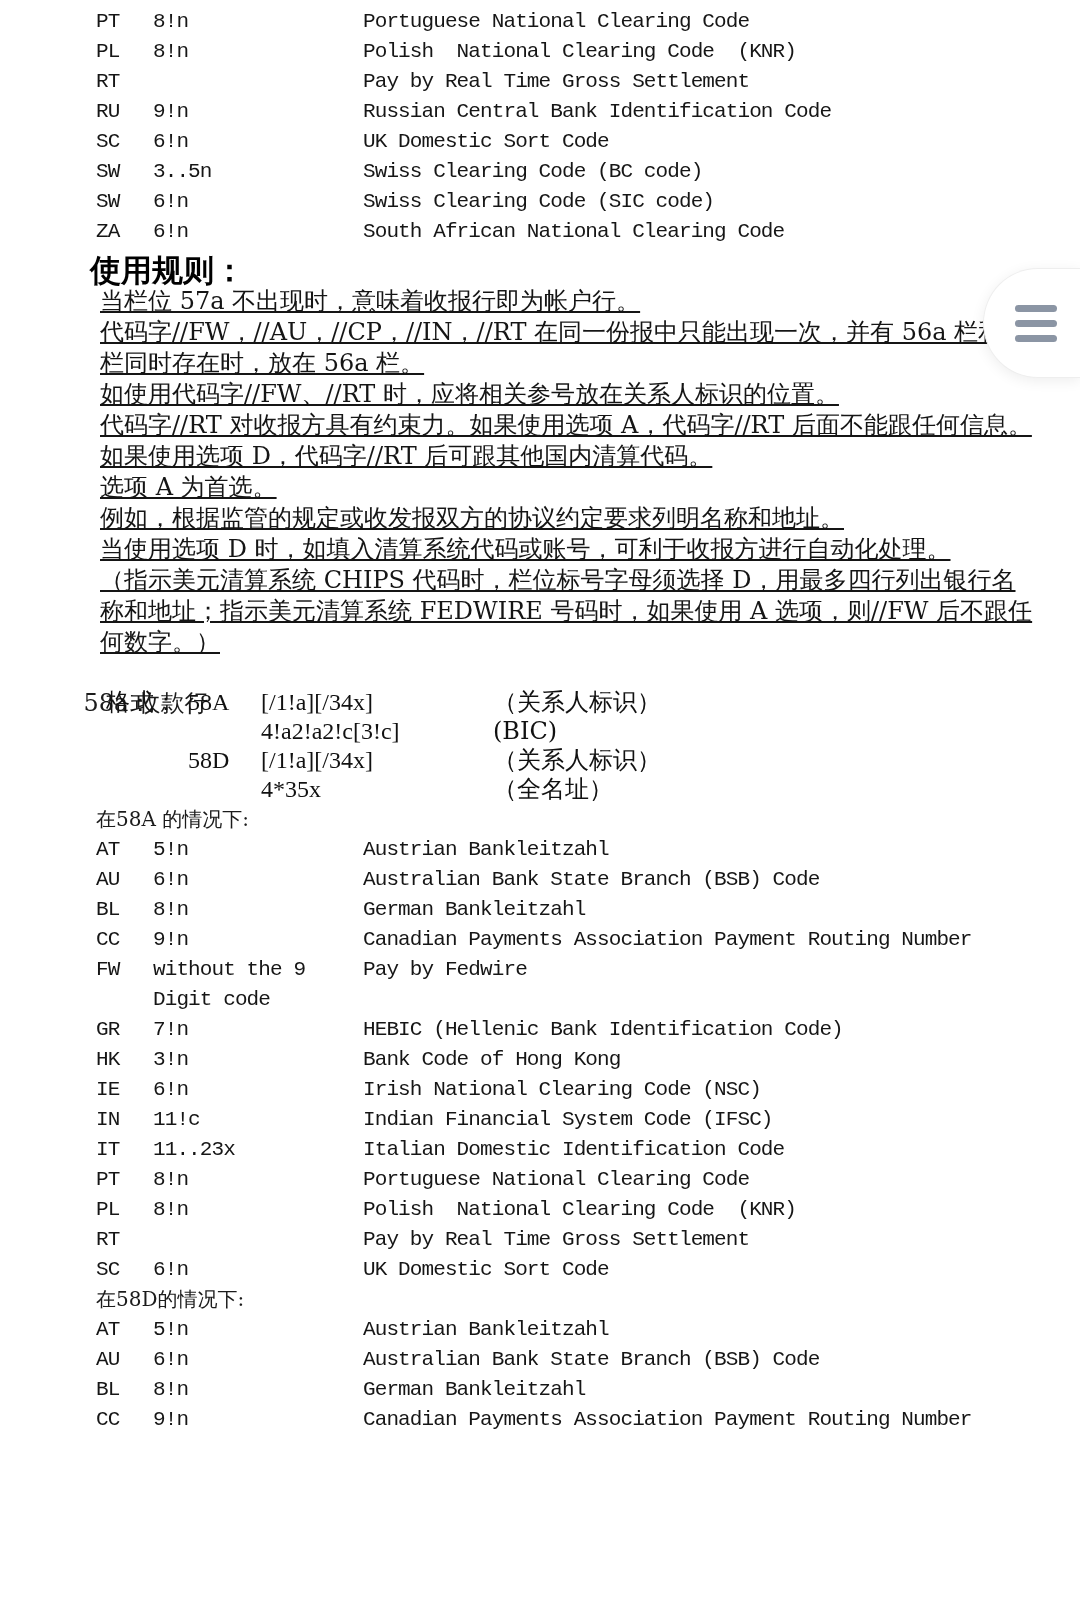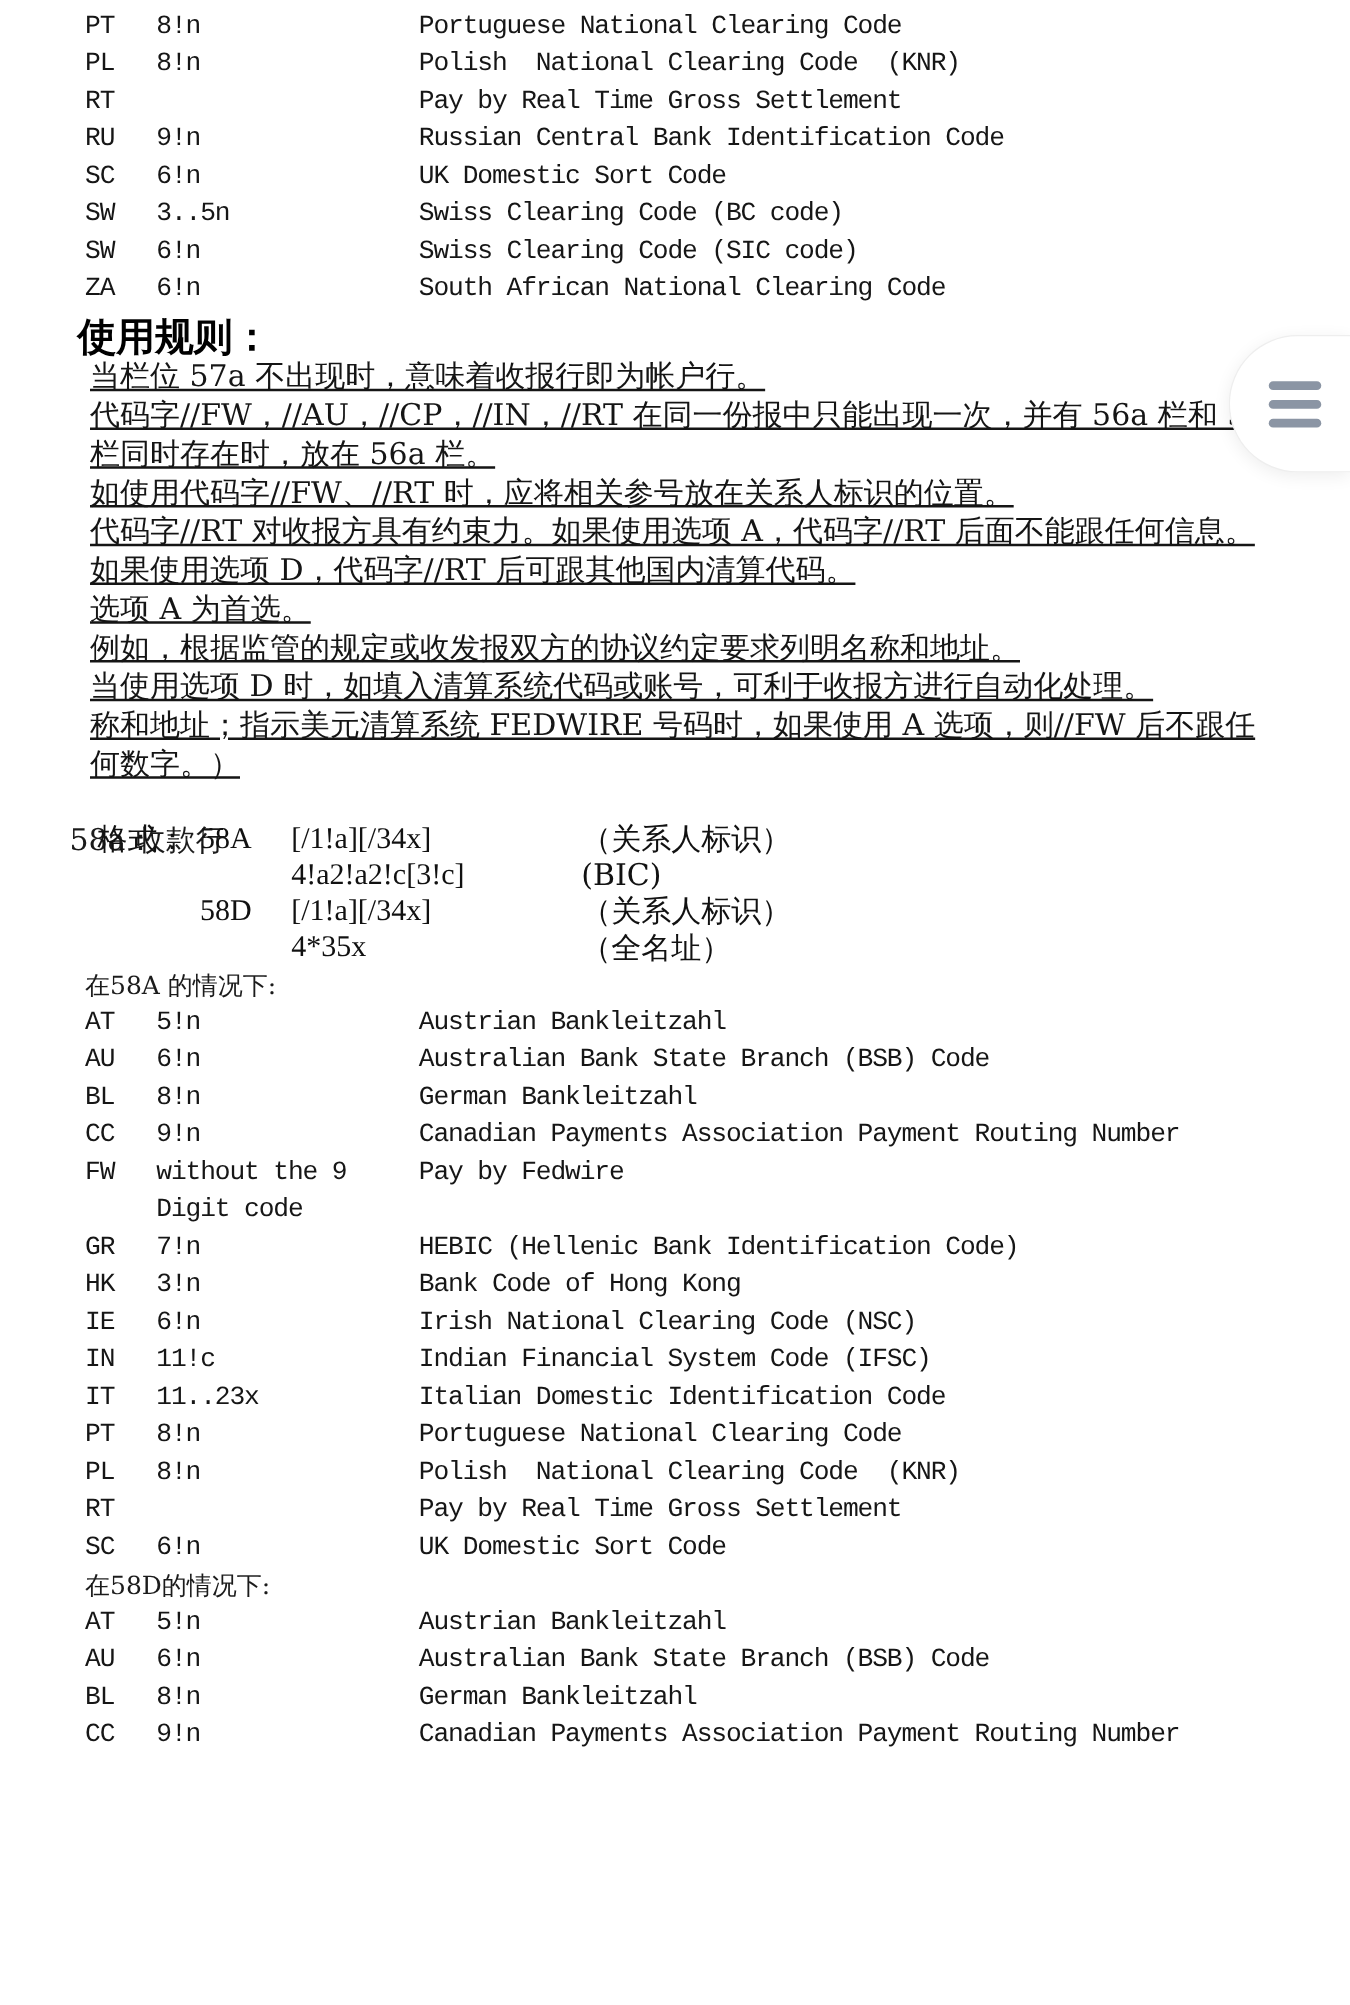--- a/index.html
+++ b/index.html
@@ -3,20 +3,21 @@
 <meta charset="utf-8">
 <style>
   html,body{margin:0;padding:0;background:#ffffff;}
   .page{
     position:relative;
     width:1080px;height:1452px;
     background:#ffffff;
     overflow:hidden;
     color:#1b1b1b;
     box-sizing:border-box;
+    padding-left:28px;
   }
   
   .code-table{padding-left:68px;}
   .code-table.top{padding-top:6px;}
   .crow{
     display:flex;align-items:center;
     height:30px;
     font-family:"Liberation Mono",monospace;
     font-size:21px;letter-spacing:-0.9px;
     white-space:pre;color:#161616;
@@ -157,20 +158,21 @@
 
       <div class="pline">如果使用选项 D，代码字//RT 后可跟其他国内清算代码。</div>
 
       <div class="pline">选项 A 为首选。</div>
 
 
       <div class="pline">例如，根据监管的规定或收发报双方的协议约定要求列明名称和地址。</div>
 
       <div class="pline">当使用选项 D 时，如填入清算系统代码或账号，可利于收报方进行自动化处理。</div>
 
+      <div class="pline">（指示美元清算系统 CHIPS 代码时，栏位标号字母须选择 D，用最多四行列出银行名</div>
 
       <div class="pline">称和地址；指示美元清算系统 FEDWIRE 号码时，如果使用 A 选项，则//FW 后不跟任</div>
 
       <div class="pline">何数字。）</div>
     </section>
 
   <div class="f58a">
     <span class="tag">58a：</span><span>收款行</span>
   </div>
 

